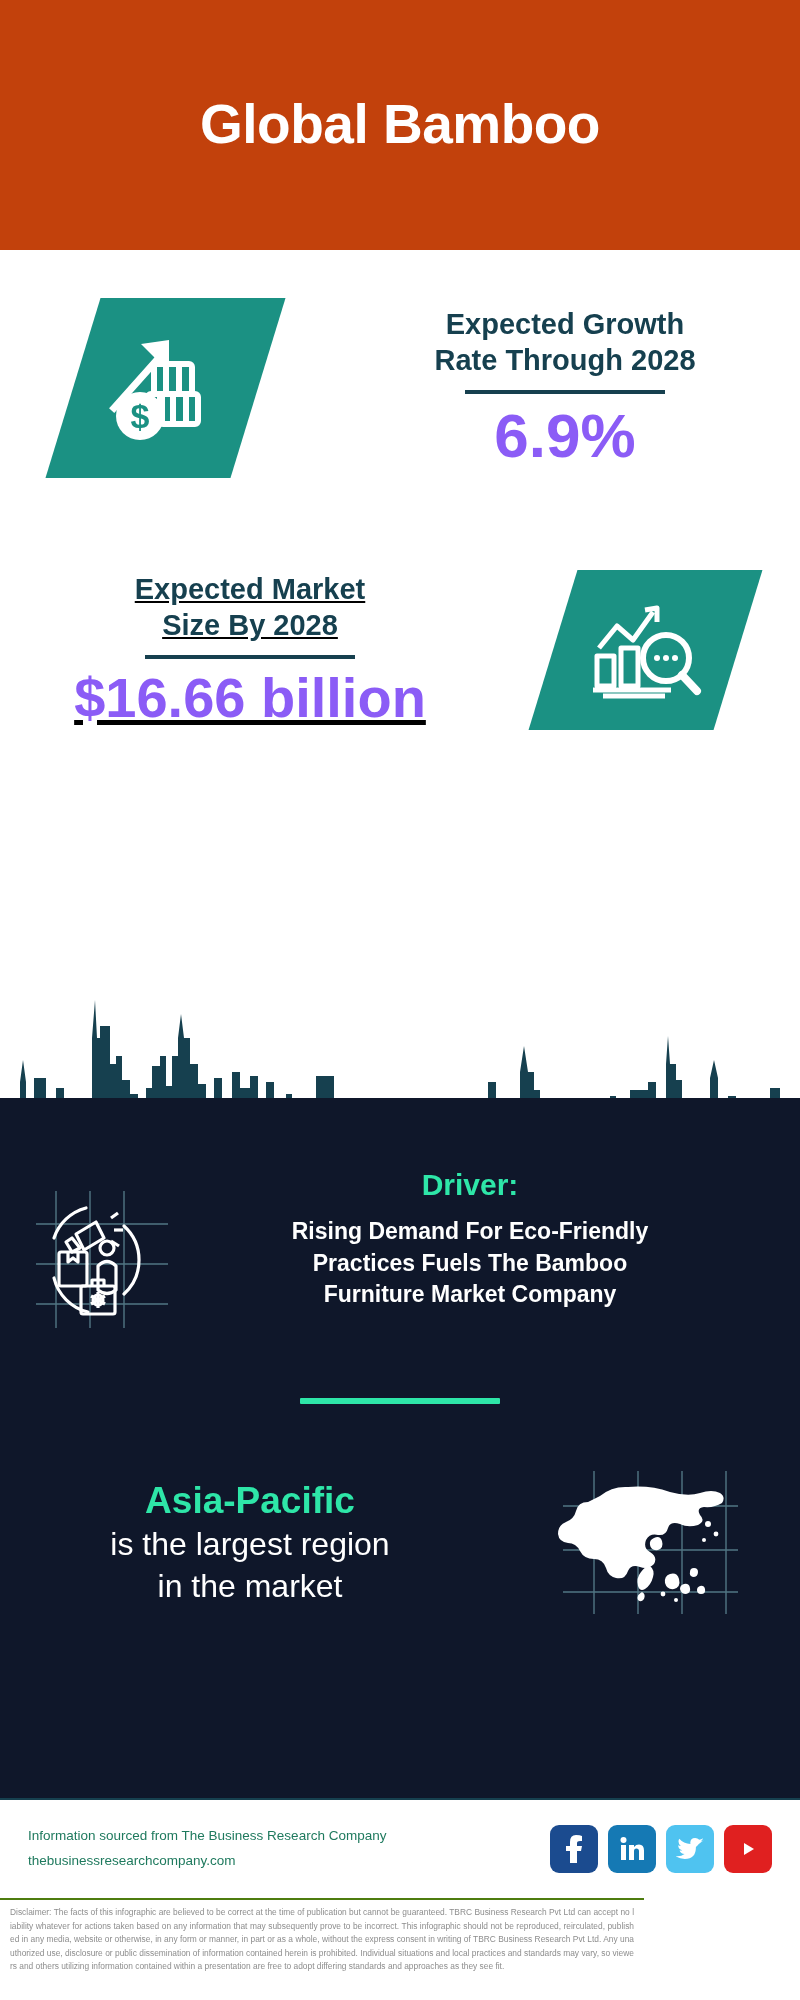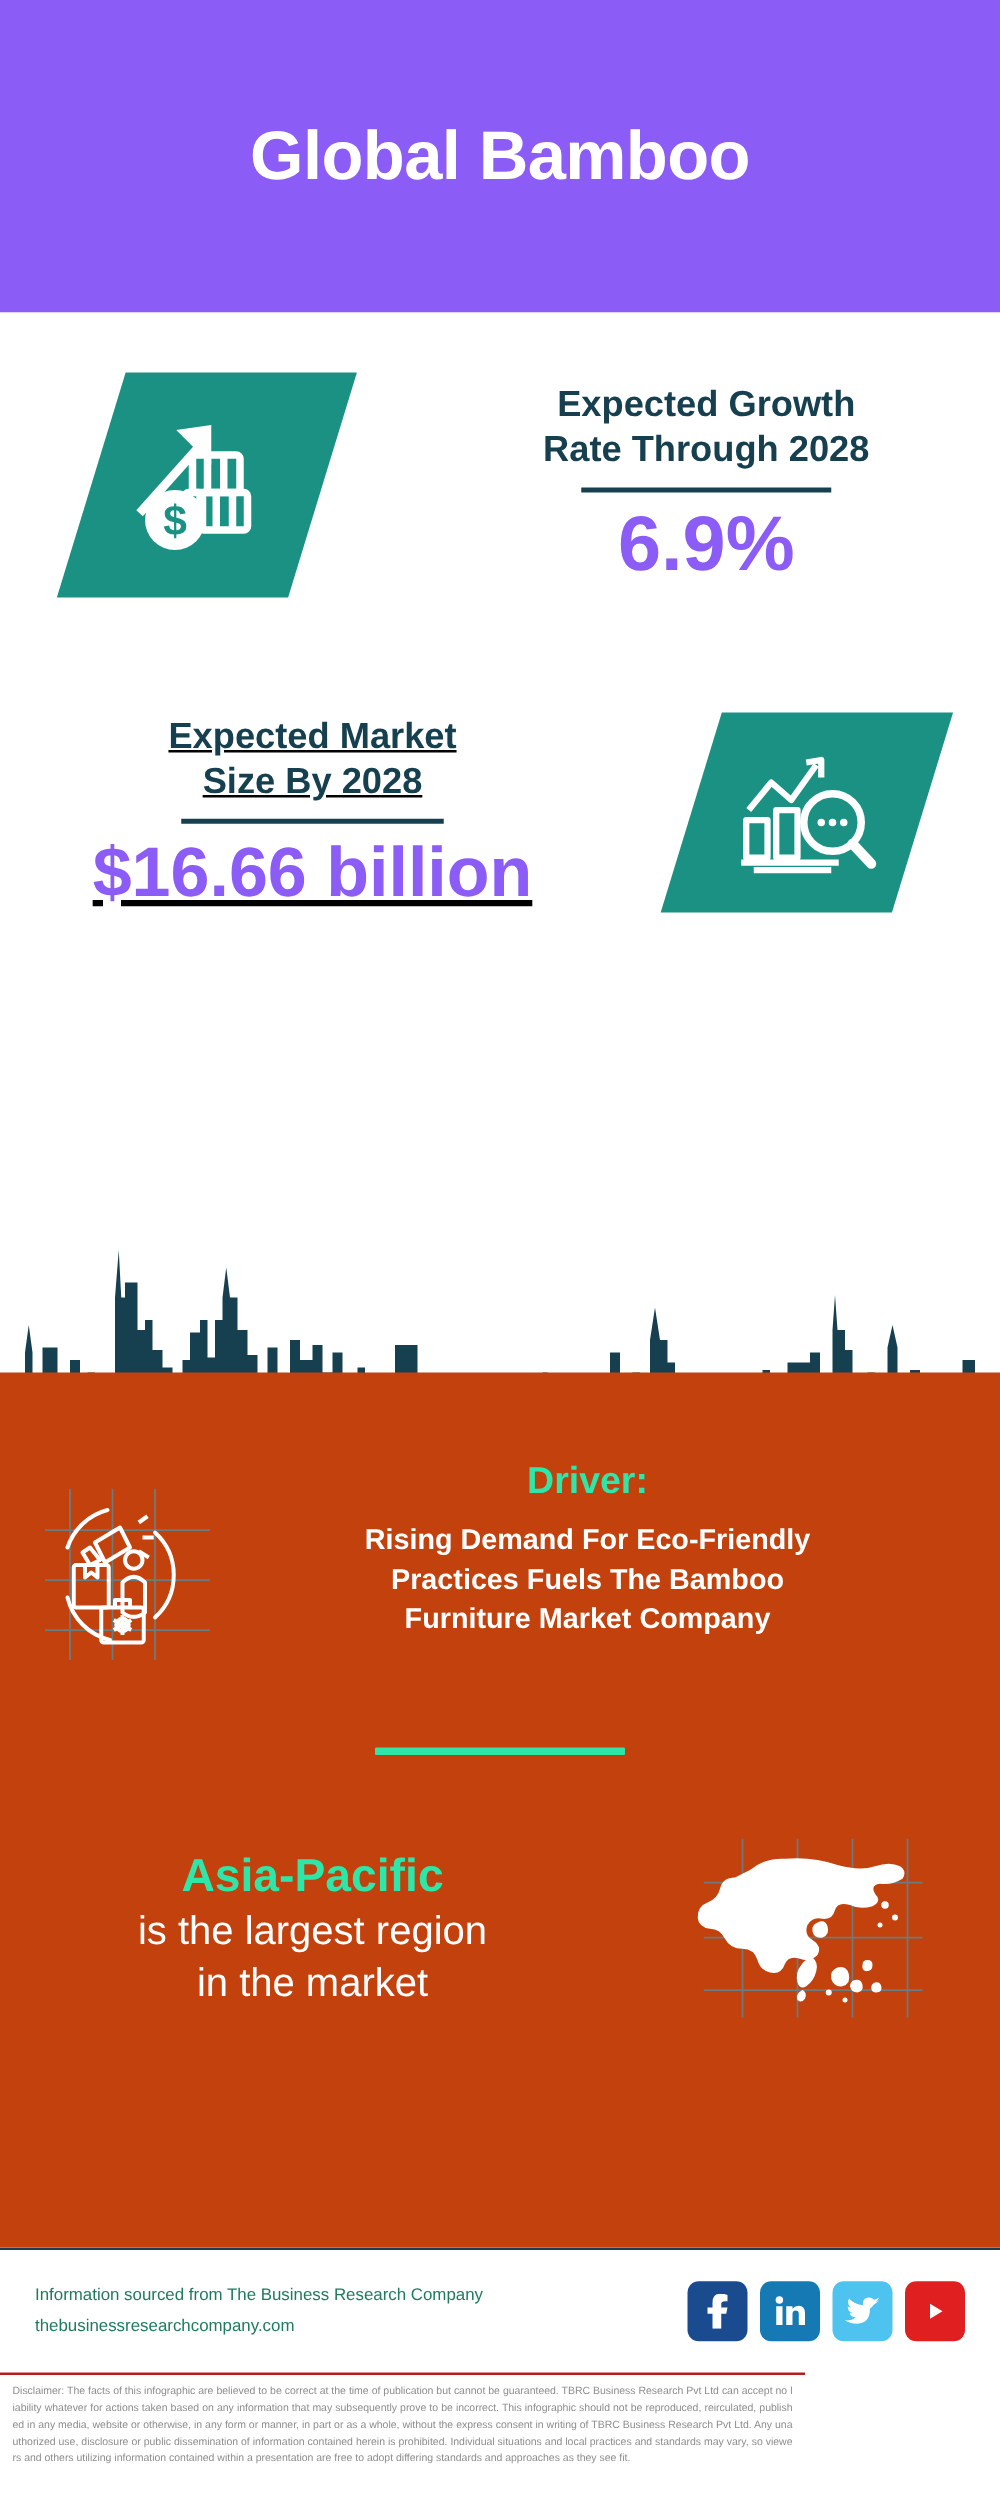--- a/index.html
+++ b/index.html
@@ -8,21 +8,21 @@
     font-family:"Liberation Sans", sans-serif;
     background:#ffffff;
     width:800px; height:2000px;
     position:relative;
     overflow:hidden;
   }
 
   
   .header {
     width:800px; height:250px;
-    background:#8b5cf6;
+    background:#c2410c;
     display:flex; align-items:center; justify-content:center;
     text-align:center;
   }
   .header-title {
     color:#ffffff;
     font-size:55px;
     font-weight:bold;
     line-height:1.12;
     letter-spacing:-0.5px;
     padding:0 40px;
@@ -57,21 +57,21 @@
     line-height:1.1;
   }
 
   
   .skyline-wrap { position:absolute; left:0; top:960px; width:800px; height:160px; }
 
   
   .dark-zone {
     position:absolute; left:0; top:1098px;
     width:800px; height:700px;
-    background:#c2410c;
+    background:#0f172a;
   }
 
   .driver-row { position:absolute; left:0; top:70px; width:800px; display:flex; align-items:flex-start; }
   .driver-icon-box { width:200px; display:flex; justify-content:center; padding-top:18px; }
   .driver-text { width:560px; text-align:center; padding-right:20px;}
   .driver-kicker {
     color:#2ee6a8; font-weight:bold; font-size:30px; margin-bottom:14px;
   }
   .driver-body {
     color:#ffffff; font-weight:bold; font-size:23px; line-height:1.38;
@@ -101,21 +101,21 @@
   .socials { display:flex; gap:10px; }
   .social { width:48px; height:48px; border-radius:9px; display:flex; align-items:center; justify-content:center; }
   .s-fb { background:#1b4b8f; }
   .s-li { background:#1579b4; }
   .s-tw { background:#4fc3f0; }
   .s-yt { background:#e02020; }
 
   .disclaimer {
     position:absolute; left:0; top:1898px; width:644px; height:102px;
     background:#ffffff;
-    border-top:2px solid #b91c1c;
+    border-top:2px solid #4d7c0f;
     padding:6px 10px 0 10px;
     color:#8d8d8d; font-size:8.4px; line-height:1.62;
     text-align:justify;
     word-break:break-all;
   }
 </style>
 </head>
 <body>
 
 <div class="header">

